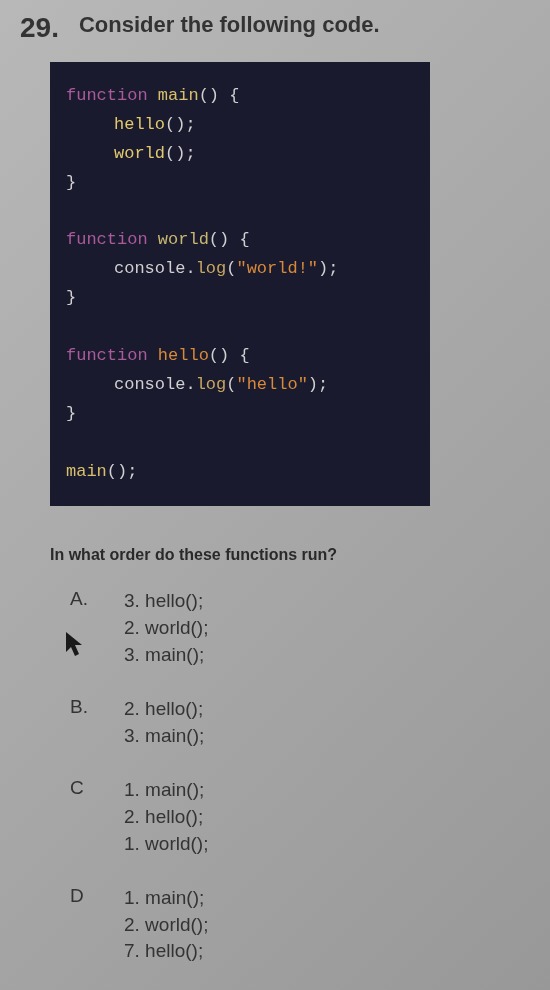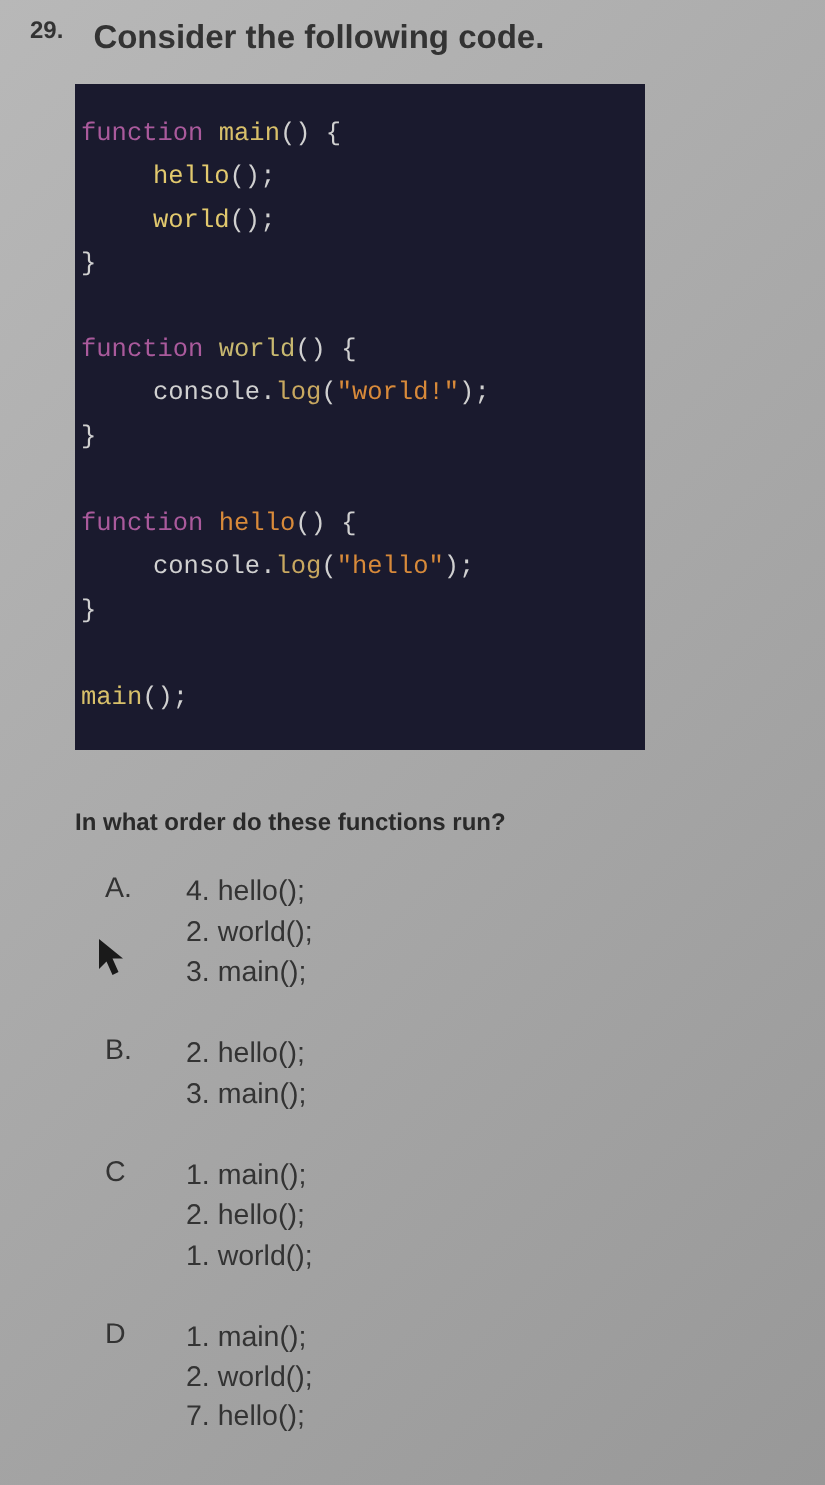--- a/index.html
+++ b/index.html
@@ -16,34 +16,34 @@
       padding: 12px 20px 20px 20px;
       overflow: hidden;
     }
     .question-header {
       display: flex;
       align-items: flex-start;
       gap: 20px;
       margin-bottom: 18px;
     }
     .question-number {
-      font-size: 16px;
+      font-size: 28px;
       font-weight: bold;
       color: #333;
     }
     .question-intro {
       font-size: 22px;
       font-weight: bold;
       color: #333;
     }
     .code-block {
       background: #1a1a2e;
       width: 380px;
       margin-left: 30px;
-      padding: 20px 4px;
+      padding: 20px 16px;
       font-family: 'Courier New', monospace;
       font-size: 17px;
       line-height: 1.7;
       color: #ddd;
     }
     .code-line {
       white-space: pre;
     }
     .kw { color: #aa5a9c; }
     .fn-main { color: #d8c06a; }
@@ -119,21 +119,21 @@
   <div class="code-line">&nbsp;</div>
   <div class="code-line"><span class="fn-main">main</span><span class="punct">();</span></div>
 </div>
 
 <div class="sub-question">In what order do these functions run?</div>
 
 <div class="options">
   <div class="option option-a-wrap">
     <span class="option-letter">A.</span>
     <div class="option-lines">
-      <span class="option-line">4. hello();</span>
+      <span class="option-line">3. hello();</span>
       <span class="option-line">2. world();</span>
       <span class="option-line">3. main();</span>
     </div>
     <span class="cursor-pos">
       <svg width="22" height="28" viewBox="0 0 22 28">
           <path d="M2 2 L2 22 L7 17 L11 26 L15 24 L11 15 L18 15 Z" fill="#1a1a1a"></path>
         </svg>
     </span>
   </div>
 

